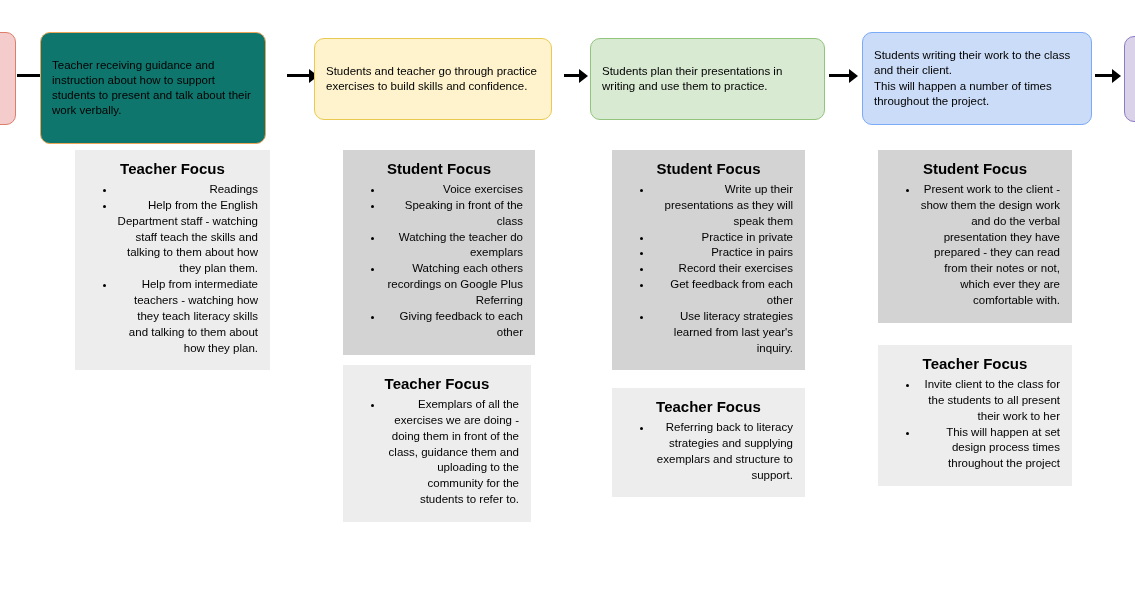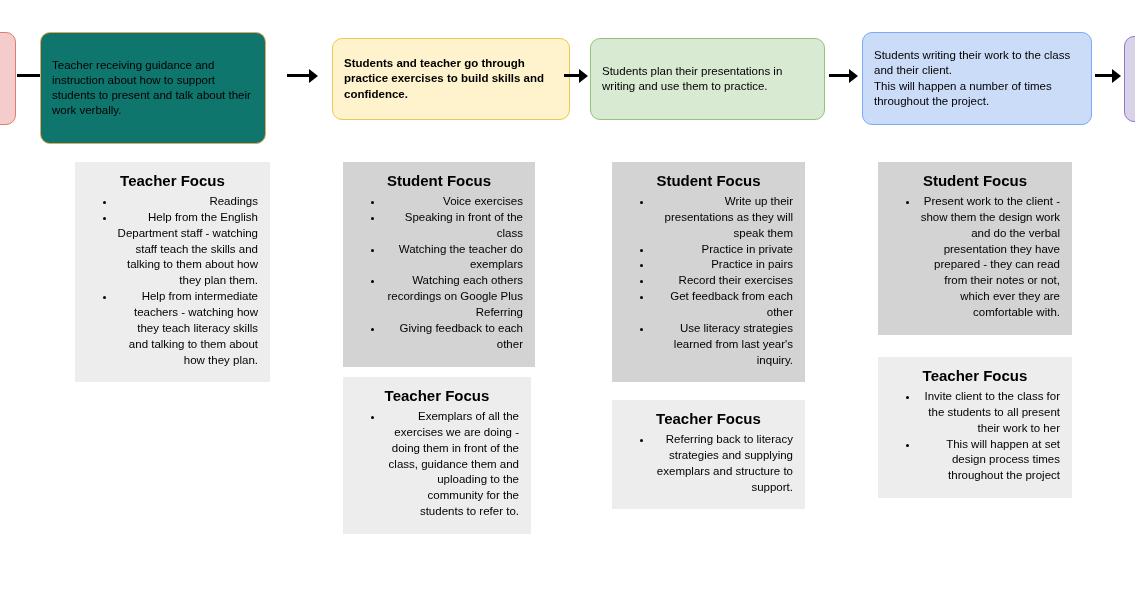--- a/index.html
+++ b/index.html
@@ -21,21 +21,21 @@
     border: 1.5px solid #999;
     padding: 8px 11px;
     font-size: 11.5px;
     line-height: 1.32;
     display: flex;
     align-items: center;
     white-space: pre-line;
   }
   .node-pink   { left: -16px;  top: 32px; width: 32px;  height: 93px; background: #f4cccc; border-color: #dd7e6b; }
   .node-orange { left: 40px;   top: 32px; width: 226px; height: 112px; background: #0f766e; border-color: #eda558; }
-  .node-yellow { left: 332px;  top: 38px; width: 238px; height: 82px; background: #fef3cd; border-color: #e9c94f; font-weight: bold; }
+  .node-yellow { left: 314px;  top: 38px; width: 238px; height: 82px; background: #fef3cd; border-color: #e9c94f; }
   .node-green  { left: 590px;  top: 38px; width: 235px; height: 82px; background: #d9ead3; border-color: #93c47d; }
   .node-blue   { left: 862px;  top: 32px; width: 230px; height: 93px; background: #cbdcf8; border-color: #7baaf7; }
   .node-purple { left: 1124px; top: 36px; width: 30px;  height: 86px; background: #d9d2e9; border-color: #8e7cc3; }
 
   
   .arrow {
     position: absolute;
     height: 3px;
     background: #000;
   }
@@ -52,21 +52,20 @@
   .arrow-1 { left: 17px;   top: 74px; width: 26px; }
   .arrow-2 { left: 287px;  top: 74px; width: 22px; }
   .arrow-3 { left: 564px;  top: 74px; width: 15px; }
   .arrow-4 { left: 829px;  top: 74px; width: 20px; }
   .arrow-5 { left: 1095px; top: 74px; width: 17px; }
 
   
   .focus-box {
     position: absolute;
     padding: 10px 12px 14px 12px;
-    margin-top: 12px;
   }
   .focus-box.dark  { background: #d3d3d3; }
   .focus-box.light { background: #ededed; }
   .focus-heading {
     font-weight: bold;
     font-size: 15px;
     text-align: center;
     margin-bottom: 5px;
   }
   .focus-list {

